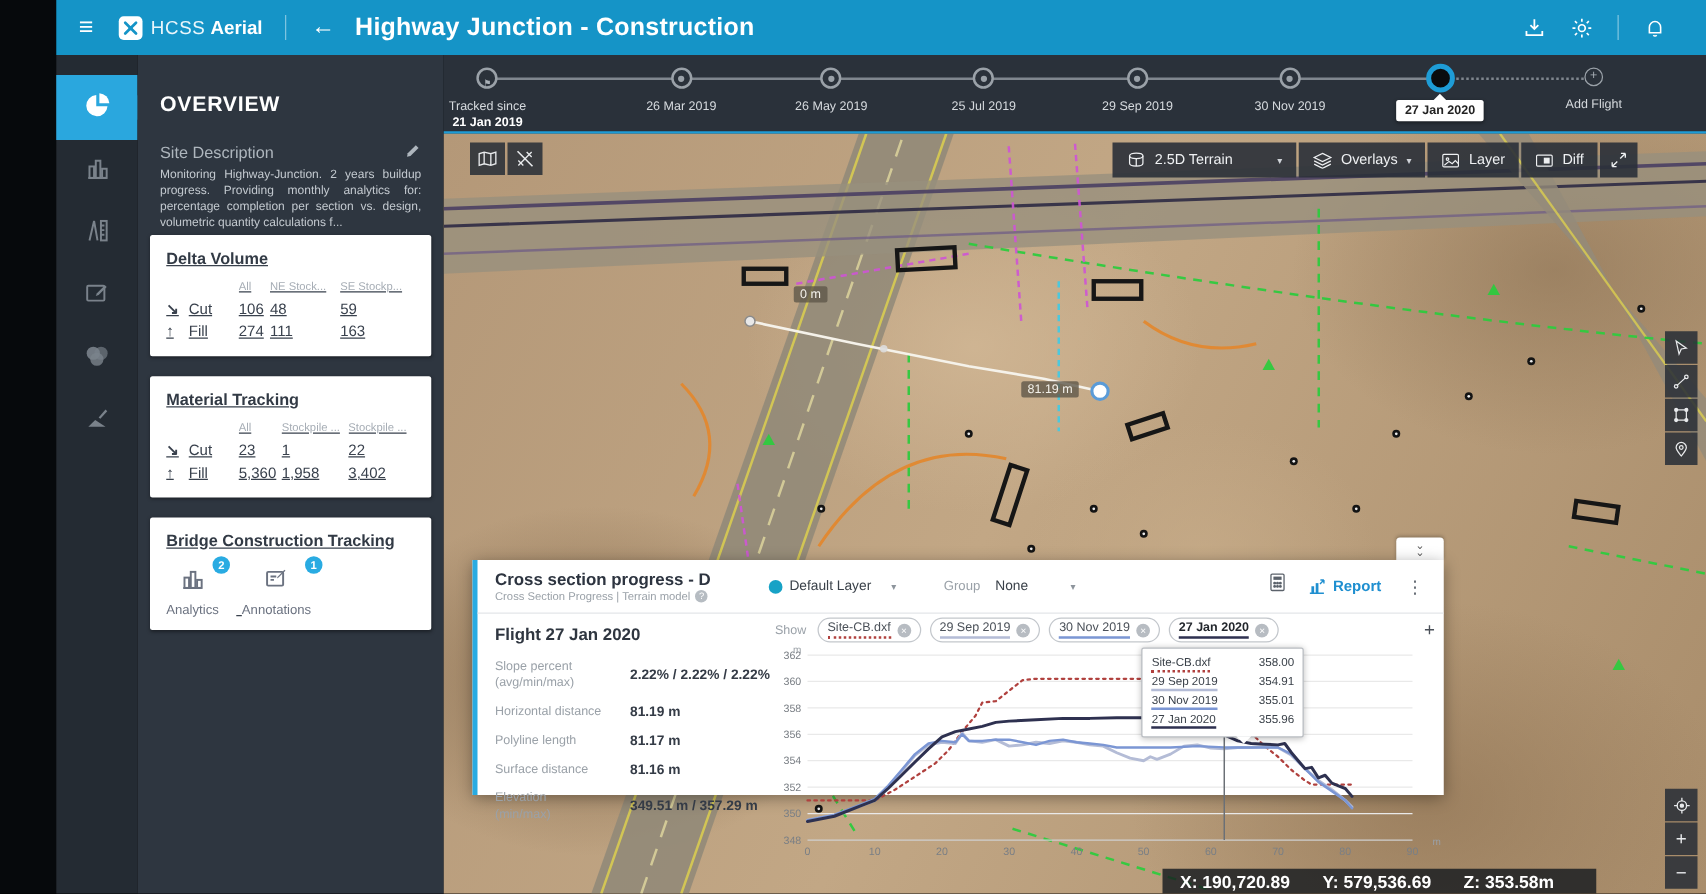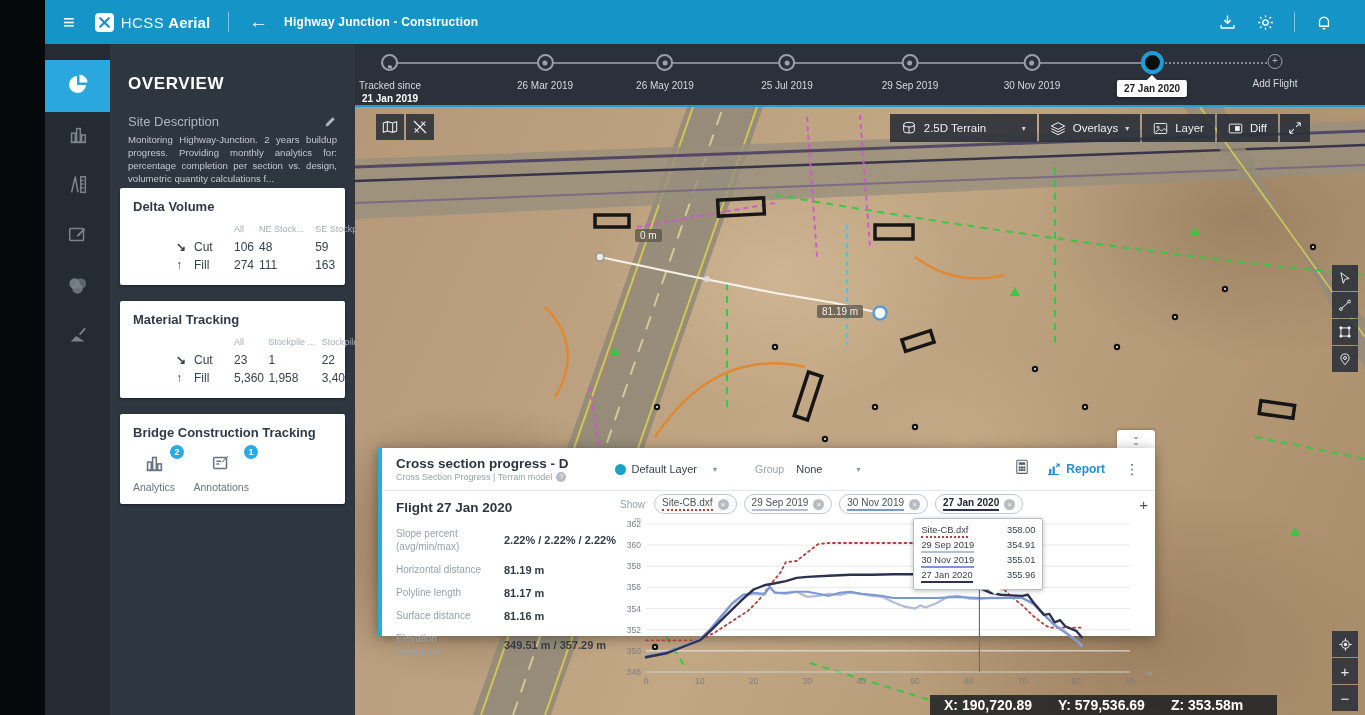--- a/index.html
+++ b/index.html
@@ -13,21 +13,21 @@
   
   #topbar{left:45px;top:0;width:1320px;height:44px;background:#1594c7;display:flex;align-items:center;color:#fff;}
   #topbar .hamburger{font-size:20px;margin-left:18px;cursor:pointer;line-height:1;}
   .brand{display:flex;align-items:center;margin-left:20px;gap:7px;}
   .brand-logo{width:19px;height:19px;background:#fff;border-radius:4px;display:flex;align-items:center;justify-content:center;}
   .brand-logo svg{display:block;}
   .brand-hcss{font-size:15px;font-weight:400;letter-spacing:.5px;color:#eaf6fb;}
   .brand-aerial{font-size:15px;font-weight:700;margin-left:-3px;}
   .tb-divider{width:1px;height:20px;background:rgba(255,255,255,.45);margin:0 18px;}
   .back-arrow{margin:0 4px 0 2px;font-size:19px;cursor:pointer;}
-  #page-title{font-size:12px;font-weight:700;margin-left:12px;letter-spacing:.2px;}
+  #page-title{font-size:20px;font-weight:700;margin-left:12px;letter-spacing:.2px;}
   .tb-right{margin-left:auto;display:flex;align-items:center;gap:0;margin-right:22px;}
   .tb-icon{width:38px;text-align:center;cursor:pointer;}
   .tb-icon svg{display:block;margin:0 auto;}
 
   
   #rail{left:45px;top:44px;width:65px;height:671px;background:#242b33;}
   .rail-item{position:relative;width:65px;height:50px;display:flex;align-items:center;justify-content:center;cursor:pointer;}
   .rail-item svg{opacity:.75;}
   .rail-item.active{background:#2aa7de;height:52px;}
   .rail-item.active svg{opacity:1;}
@@ -37,23 +37,23 @@
   
   #overview{left:110px;top:44px;width:245px;height:671px;background:#2e3640;color:#cfd4da;}
   #ov-title{margin:30px 0 0 18px;font-size:17px;font-weight:700;color:#fff;letter-spacing:.6px;}
   #site-desc{margin:20px 18px 0 18px;position:relative;}
   #site-desc .sd-title{font-size:13px;color:#aeb6bd;}
   #site-desc .sd-edit{position:absolute;right:0;top:0;cursor:pointer;}
   #site-desc .sd-text{margin-top:5px;font-size:9.6px;line-height:1.35;color:#c3c9cf;text-align:justify;}
   #site-desc .sd-more{margin-top:3px;font-size:9.6px;color:#4aa3d8;cursor:pointer;}
 
   .card{position:absolute;left:10px;width:225px;background:#fff;border-radius:2px;
-        box-shadow:0 1px 3px rgba(0,0,0,.4);padding:11px 13px;box-sizing:border-box;color:#39414d;}
+        box-shadow:0 1px 3px rgba(0,0,0,.4);padding:11px 13px;box-sizing:border-box;color:#39414d;text-decoration:underline;}
   .card-title{font-size:13px;font-weight:700;color:#323a45;}
-  table.vol{margin-top:10px;border-collapse:collapse;width:100%;margin-left:43px;}
+  table.vol{margin-top:10px;border-collapse:collapse;width:100%;}
   table.vol th{font-size:9px;font-weight:400;color:#a6adb5;text-align:left;padding:0 0 4px 0;white-space:nowrap;overflow:hidden;max-width:48px;}
   table.vol td{font-size:12px;padding:2px 0;color:#39414d;}
   td.row-label{color:#8d949c;font-size:12.5px;width:40px;}
   td.row-icon{width:18px;font-weight:700;font-size:13px;}
   .cut-i{color:#cb4342;} .fill-i{color:#3aa75a;}
   .badge-item{display:inline-block;text-align:center;margin-right:14px;position:relative;cursor:pointer;}
   .badge-item .bi-label{display:block;font-size:10.5px;color:#6b7280;margin-top:3px;}
   .badge{position:absolute;top:-7px;right:-9px;width:14px;height:14px;border-radius:50%;background:#29abe2;color:#fff;
          font-size:9px;font-weight:700;line-height:14px;text-align:center;}
 

